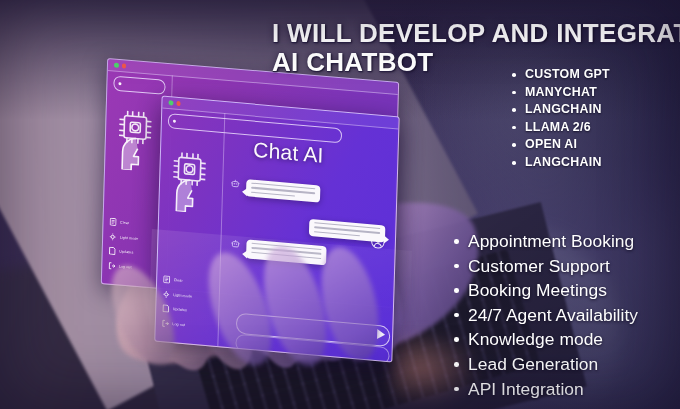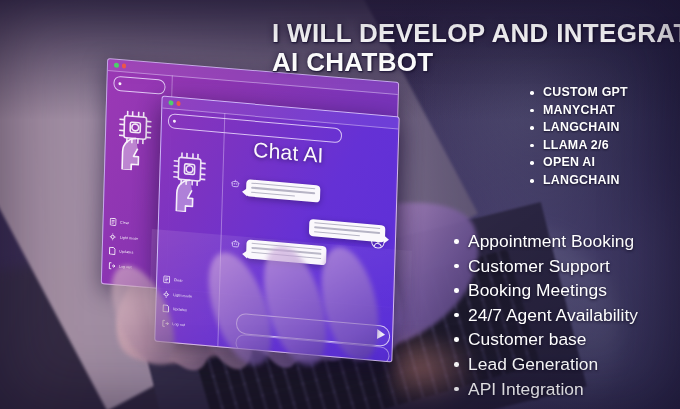--- a/index.html
+++ b/index.html
@@ -70,21 +70,21 @@
 
   
   .headline{position:absolute;left:272px;top:19px;width:400px;z-index:40;}
   .headline .line{
     color:#fff;font-weight:bold;font-size:25.5px;line-height:29px;letter-spacing:.3px;
     font-family:"Liberation Sans",sans-serif;text-transform:uppercase;
     text-shadow:0 1px 0 #2a2144,1px 1px 2px rgba(20,14,36,.95),0 0 6px rgba(30,20,55,.7);
     transform:scaleX(1.02);transform-origin:left center;white-space:nowrap;}
 
   
-  .techlist{position:absolute;left:512px;top:66px;z-index:40;margin:18px;padding:0;list-style:none;}
+  .techlist{position:absolute;left:512px;top:66px;z-index:40;margin:0;padding:0;list-style:none;}
   .techlist li{position:relative;color:#fff;font-weight:bold;font-size:12.4px;
     line-height:17.6px;letter-spacing:.25px;padding-left:13px;white-space:nowrap;
     text-shadow:0 1px 2px rgba(18,14,38,.9);}
   .techlist li::before{content:"";position:absolute;left:0;top:7px;width:3.6px;height:3.6px;
     border-radius:50%;background:#fff;}
 
   
   .servlist{position:absolute;left:452px;top:229px;z-index:40;margin:0;padding:0;list-style:none;}
   .servlist li{position:relative;color:#fff;font-size:17.4px;line-height:24.6px;
     letter-spacing:.05px;padding-left:16px;white-space:nowrap;
@@ -374,19 +374,19 @@
     <li>LLAMA 2/6</li>
     <li>OPEN AI</li>
     <li>LANGCHAIN</li>
   </ul>
 
   <ul class="servlist">
     <li>Appointment Booking</li>
     <li>Customer Support</li>
     <li>Booking Meetings</li>
     <li>24/7 Agent Availability</li>
-    <li>Customer base</li>
+    <li>Knowledge mode</li>
     <li>Lead Generation</li>
     <li>API Integration</li>
   </ul>
 
   <div class="vign"></div>
 </div>
 
 </body></html>

